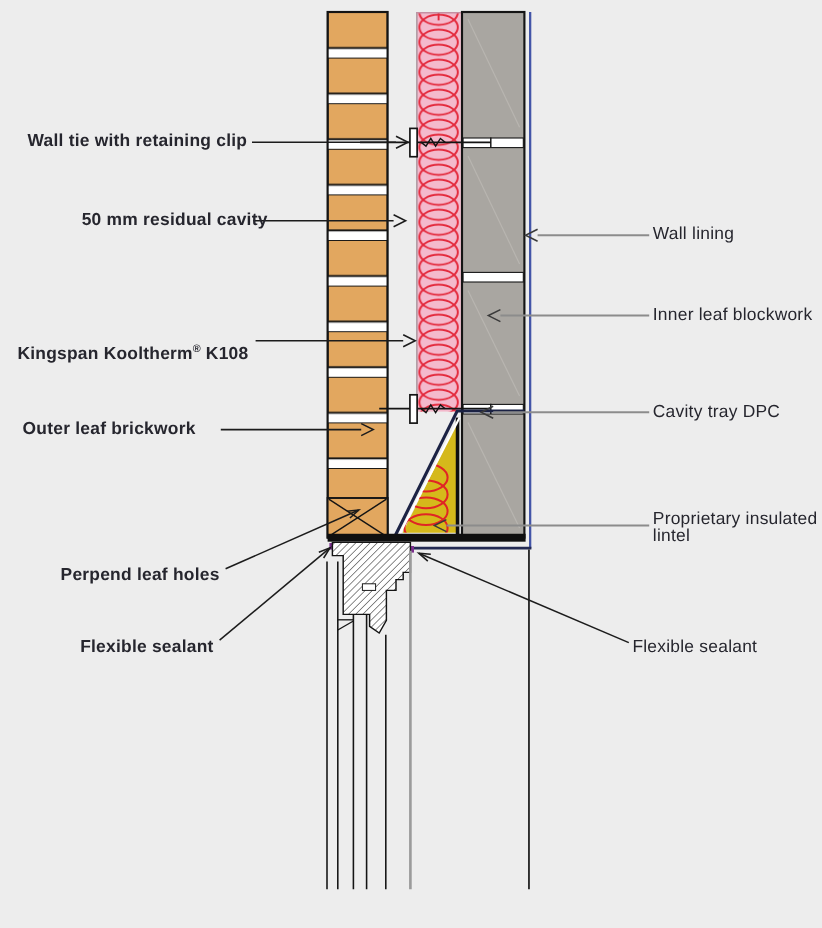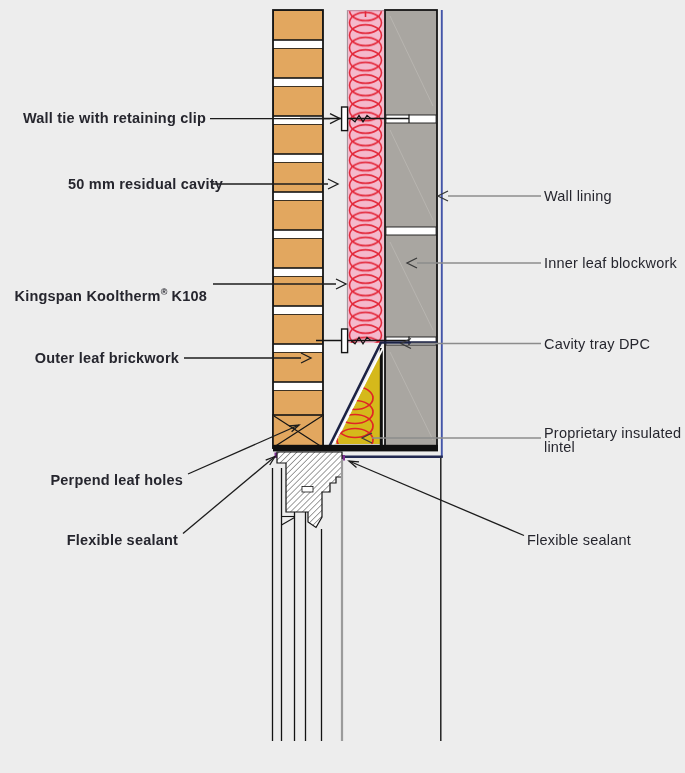--- a/index.html
+++ b/index.html
@@ -20,21 +20,21 @@
     line-height:15px;
   }
   .label.ralign{text-align:right;font-weight:bold;}
   .label sup{font-size:9px;line-height:0;}
   .label .model{margin-left:4px;}
   .label.wrap{white-space:normal;width:150px;line-height:14px;}
   
   #lbl-wall-tie   {right:479px;top:118px;}
   #lbl-cavity50   {right:462px;top:184px;}
   #lbl-kingspan   {right:478px;top:296px;}
-  #lbl-outer-leaf {right:506px;top:358px;text-align:center;}
+  #lbl-outer-leaf {right:522px;top:358px;text-align:center;}
   #lbl-perpend    {right:502px;top:480px;}
   #lbl-flex-left  {right:507px;top:540px;}
   
   #lbl-lining     {left:544px;top:196px;}
   #lbl-inner-leaf {left:544px;top:263px;}
   #lbl-tray       {left:544px;top:344px;}
   #lbl-lintel     {left:544px;top:440px;}
   #lbl-flex-right {left:527px;top:540px;}
 </style>
 </head>

